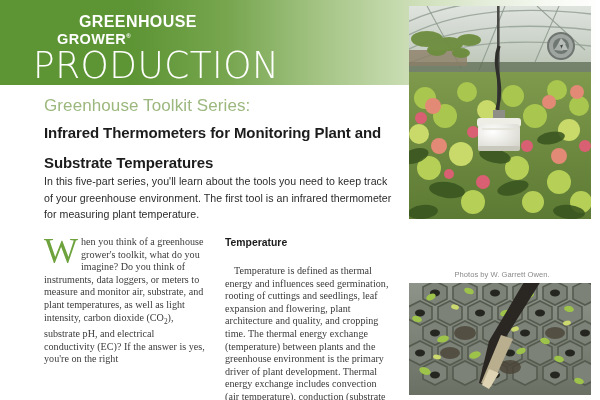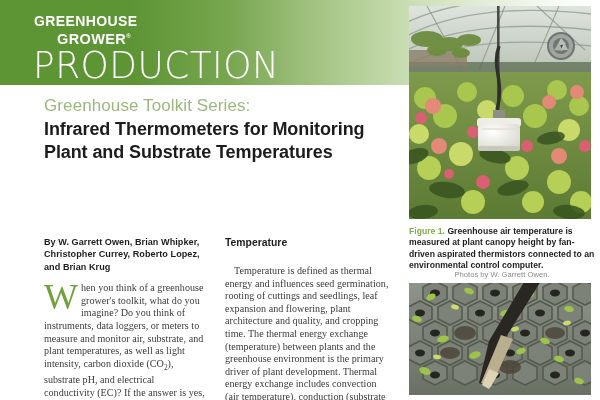--- a/index.html
+++ b/index.html
@@ -40,27 +40,28 @@
     overflow: hidden;
   }
   .brand-block {
     position: absolute;
     left: 33px;
     top: 14px;
     width: 340px;
     text-align: left;
   }
   .brand-line1 {
-    font-size: 14px;
+    font-size: 16px;
     font-weight: bold;
     letter-spacing: 0.4px;
     color: #ffffff;
     line-height: 15px;
     text-align: left;
     padding-left: 1px;
+    margin-left: 45px;
   }
   .brand-line2 {
     font-size: 14.5px;
     font-weight: bold;
     letter-spacing: 0.4px;
     color: #ffffff;
     line-height: 15px;
     text-align: center;
     width: 122px;
     position: relative;
@@ -91,24 +92,24 @@
     color: #9cb87e;
     font-weight: 400;
     letter-spacing: 0.1px;
     text-align: center;
   }
   .headline {
     position: absolute;
     left: 44px;
     top: 118px;
     width: 360px;
-    font-size: 18px;
+    font-size: 15px;
     font-weight: bold;
     color: #1c1c1c;
-    line-height: 23px;
+    line-height: 30px;
     letter-spacing: -0.1px;
   }
   .deck {
     position: absolute;
     left: 44px;
     top: 173px;
     width: 352px;
     font-size: 10.6px;
     color: #2b2b2b;
     line-height: 16.5px;
@@ -222,23 +223,23 @@
   <div class="masthead">
     <div class="brand-block">
       <div class="brand-line1">GREENHOUSE</div>
       <div class="brand-line2"><span>GROWER</span><span class="brand-reg">®</span></div>
       <div class="brand-main">PRODUCTION</div>
     </div>
   </div>
 
   <div class="kicker">Greenhouse Toolkit Series:</div>
   <div class="headline">Infrared Thermometers for Monitoring Plant and Substrate Temperatures</div>
+  <div class="deck">In this five-part series, you'll learn about the tools you need to keep track of your greenhouse environment. The first tool is an infrared thermometer for measuring plant temperature.</div>
 
   <div class="col-left">
-    <div class="byline">By W. Garrett Owen, Brian Whipker, Christopher Currey, Roberto Lopez, and Brian Krug</div>
     <div class="bodytext"><span class="dropcap">W</span><span>hen you think of a greenhouse grower's toolkit, what do you imagine? Do you think of instruments, data loggers, or meters to measure and monitor air, substrate, and plant temperatures, as well as light intensity, carbon dioxide (CO</span><span class="sub">2</span><span>), substrate pH, and electrical conductivity (EC)? If the answer is yes, you're on the right</span></div>
   </div>
 
   <div class="col-mid">
     <div class="subhead">Temperature</div>
     <div class="bodytext indent">Temperature is defined as thermal energy and influences seed germination, rooting of cuttings and seedlings, leaf expansion and flowering, plant architecture and quality, and cropping time. The thermal energy exchange (temperature) between plants and the greenhouse environment is the primary driver of plant development. Thermal energy exchange includes convection (air temperature), conduction (substrate temperature), absorption of radia-</div>
   </div>
 
   <div class="photo-top">
     <svg width="182" height="213" viewBox="0 0 182 213">
@@ -351,21 +352,20 @@
       <path d="M90 40 C 82 62, 96 74, 88 104" stroke="#2f2f2c" stroke-width="3.4" fill="none"></path>
 
       <rect x="84" y="104" width="12" height="10" fill="#8e8e86"></rect>
       <rect x="68" y="112" width="44" height="9" rx="3" fill="#efeee6"></rect>
       <rect x="69" y="118" width="42" height="26" rx="4" fill="url(#jugG)"></rect>
       <rect x="69" y="140" width="42" height="5" rx="2" fill="#c9c8bd"></rect>
       <rect x="73" y="122" width="34" height="2" fill="#e3e2d8" opacity="0.8"></rect>
     </svg>
   </div>
 
-  <div class="caption"><span class="fig-label">Figure 1.</span><span> Greenhouse air temperature is measured at plant canopy height by fan-driven aspirated thermistors connected to an environmental control computer.</span></div>
   <div class="credit">Photos by W. Garrett Owen.</div>
 
   <div class="photo-bottom">
     <svg width="182" height="112" viewBox="0 0 182 112">
       <defs>
         <linearGradient id="trayG" x1="0" y1="0" x2="0" y2="1">
           <stop offset="0" stop-color="#8e9489"></stop>
           <stop offset="1" stop-color="#6b7065"></stop>
         </linearGradient>
       </defs>

